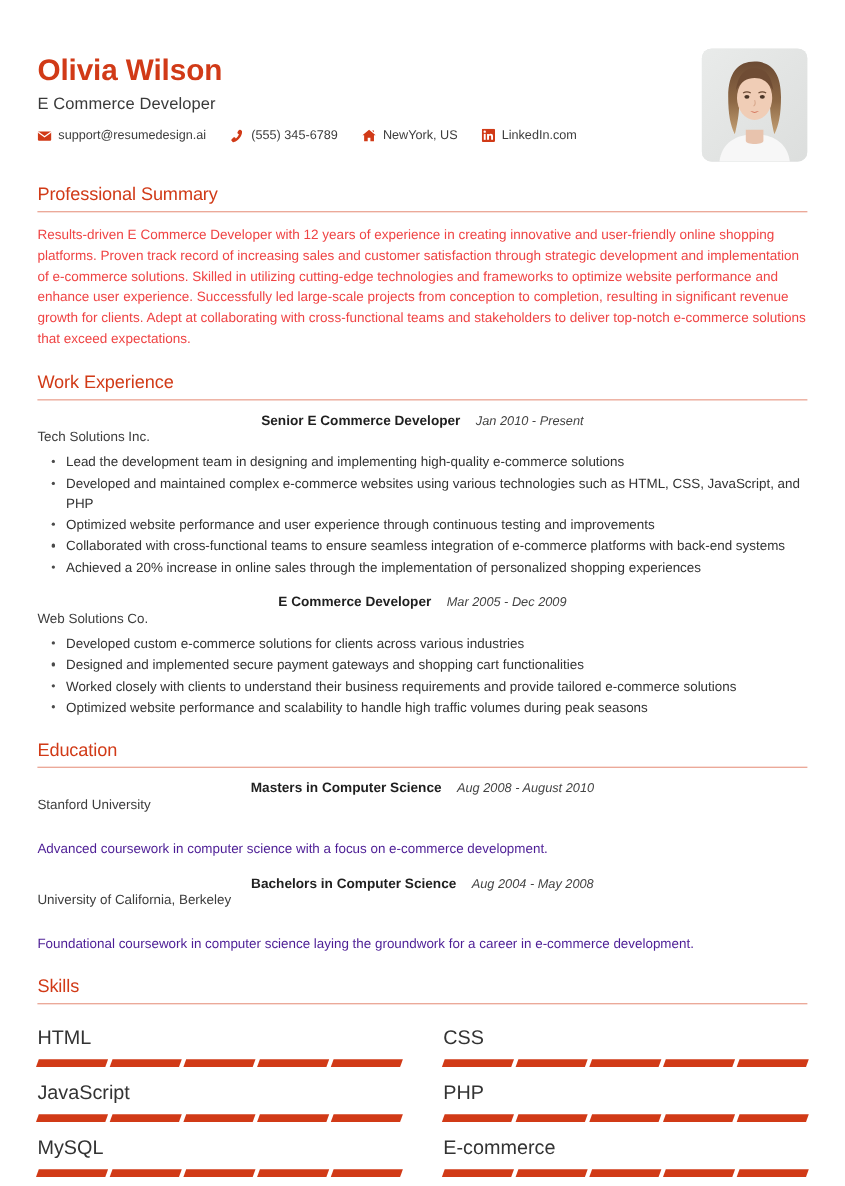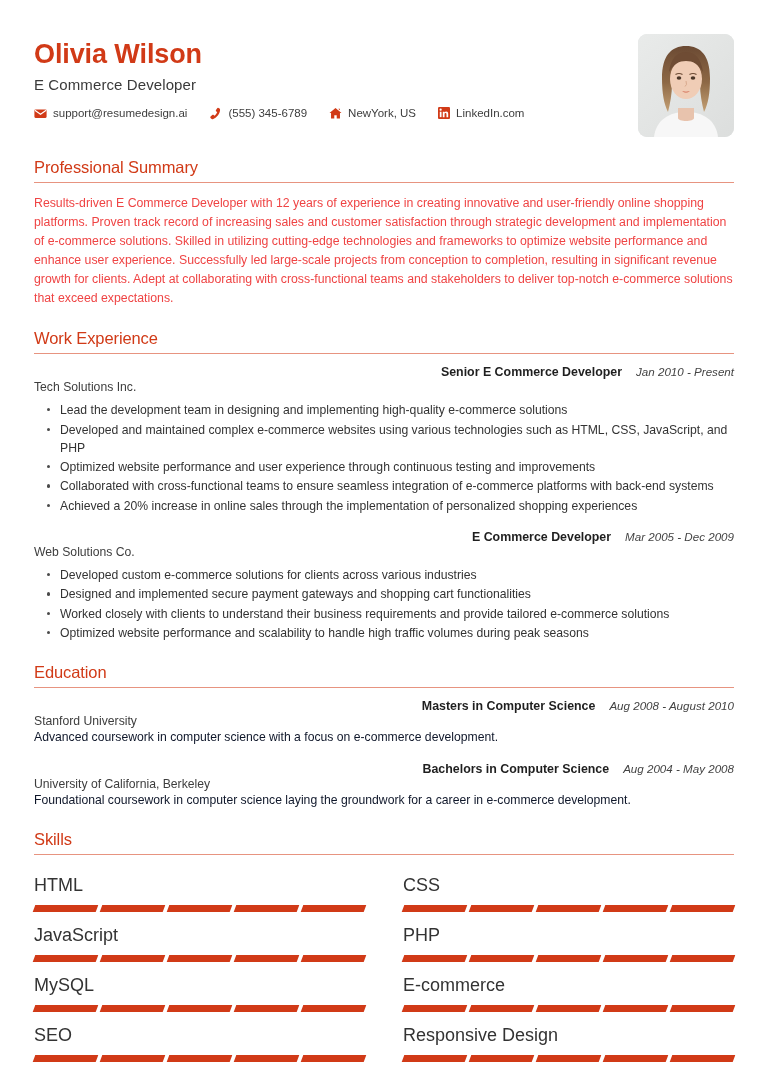--- a/index.html
+++ b/index.html
@@ -11,21 +11,21 @@
     width: 768px;
     height: 1078px;
     font-family: "Liberation Sans", sans-serif;
     color: #333333;
     overflow: hidden;
   }
   .page {
     width: 768px;
     height: 1078px;
     box-sizing: border-box;
-    padding: 34px 34px 0 34px;
+    padding: 44px 34px 0 34px;
     position: relative;
     background: #fff;
   }
 
   
   .header {
     display: flex;
     justify-content: space-between;
     align-items: flex-start;
   }
@@ -102,21 +102,21 @@
     color: #ef4444;
     margin: 0;
     text-align: left;
   }
 
   
   .entry { margin-bottom: 2px; }
   .entry + .entry { margin-top: 15px; }
   .entry-head {
     display: flex;
-    justify-content: flex-end;
+    justify-content: center;
     align-items: baseline;
   }
   .entry-role {
     font-size: 12.4px;
     font-weight: bold;
     color: #1f1f1f;
   }
   .entry-date {
     font-size: 11.6px;
     font-style: italic;
@@ -147,22 +147,22 @@
     left: -13px;
     top: 7px;
     width: 3.2px;
     height: 3.2px;
     border-radius: 50%;
     background: #4a4a4a;
   }
   .entry-desc {
     font-size: 12.2px;
     line-height: 1.5;
-    color: #0f172a;
-    margin-top: 0;
+    color: #4c1d95;
+    margin-top: 24px;
   }
 
   
   .skills-grid {
     display: grid;
     grid-template-columns: 1fr 1fr;
     column-gap: 38px;
     row-gap: 0;
   }
   .skill {

